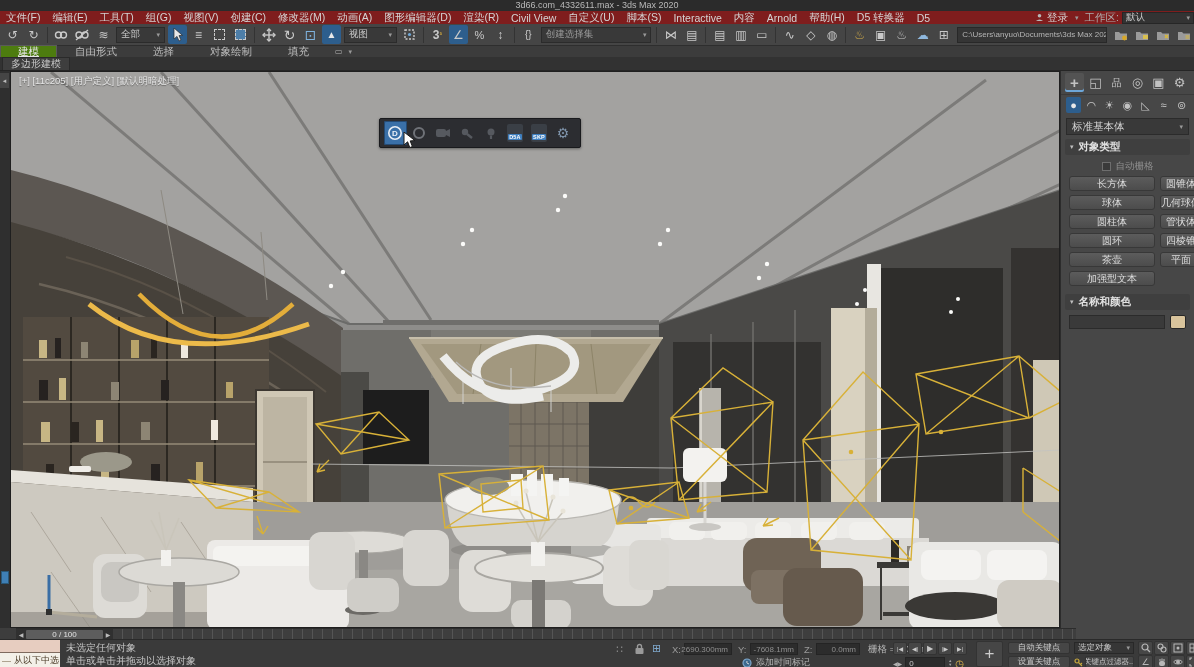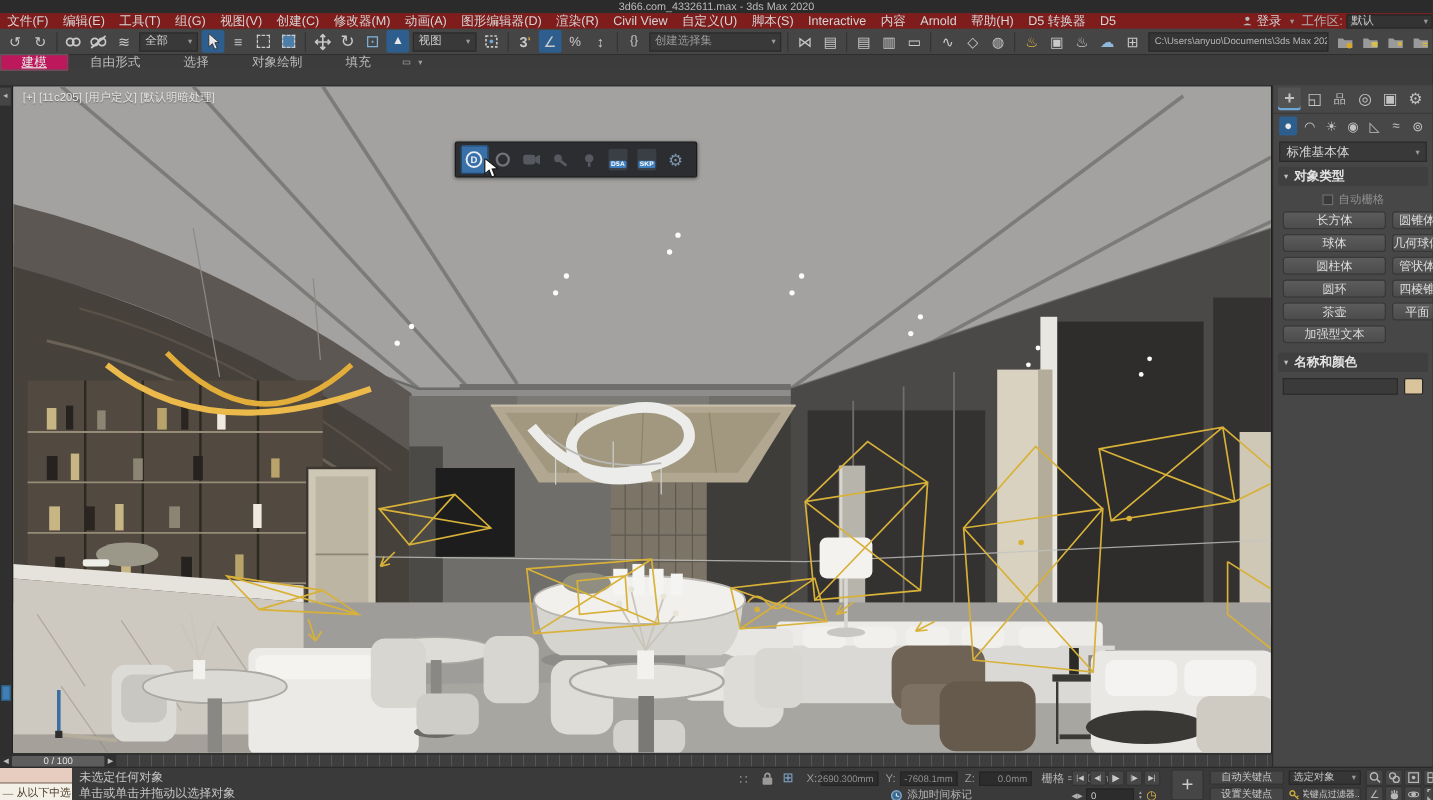--- a/index.html
+++ b/index.html
@@ -33,21 +33,21 @@
   .tdd{background:#393939;border:1px solid #2b2b2b;height:16px;display:flex;align-items:center;
        padding:0 4px;font-size:9.5px;color:#cccccc;margin:0 2px;white-space:nowrap;}
   .dashbox{width:11px;height:11px;border:1px dashed #c9c9c9;}
   .ticon{stroke:#c9c9c9;fill:none;stroke-width:1.4;}
   .pathfield{background:#353535;border:1px solid #282828;height:16px;font-size:8px;color:#b5b5b5;
              display:flex;align-items:center;padding:0 4px;width:160px;margin:0 3px;white-space:nowrap;overflow:hidden;}
 
   
   #ribbon-tabs{left:0;top:46px;width:1194px;height:11px;background:#3c3c3c;font-size:10.5px;}
   .rtab{padding:0 18px;color:#bdbdbd;}
-  .rtab.active{color:#e4e4e4;background:#be185d;box-shadow:inset 0 0 0 1px #5a5a5a;text-decoration:underline;}
+  .rtab.active{color:#e4e4e4;background:#4d7c0f;box-shadow:inset 0 0 0 1px #5a5a5a;text-decoration:underline;}
   #ribbon-strip{left:0;top:57px;width:1194px;height:14px;background:#323232;border-bottom:1px solid #252525;}
   .subtab{background:#3e3e3e;height:13px;display:flex;align-items:center;padding:0 8px;
           font-size:10px;color:#c8c8c8;margin-left:2px;border:1px solid #2a2a2a;border-bottom:none;}
 
   
   #vp-strip{left:0;top:71px;width:10px;height:557px;background:#2f2f2f;}
   #viewport{left:10px;top:71px;width:1050px;height:557px;background:#8e8d8b;overflow:hidden;border:1px solid #1f1f1f;}
   #vp-label{left:8px;top:3px;font-size:9.5px;color:#e6e6e6;text-shadow:0 1px 1px rgba(0,0,0,.4);z-index:5;}
 
   
@@ -80,21 +80,21 @@
   .chklbl{font-size:9.5px;color:#8f8f8f;}
   .obj-grid{display:grid;grid-template-columns:1fr 1fr;gap:4px 5px;}
   .obj-btn{height:15px;background:linear-gradient(#5c5c5c,#4c4c4c);border:1px solid #383838;border-radius:3px;
            font-size:10px;color:#dddddd;display:flex;align-items:center;justify-content:center;white-space:nowrap;}
   .obj-btn.wide{grid-column:1 / 2;width:86px;}
   .namerow{display:flex;align-items:center;gap:5px;padding:5px 8px;}
   .namefield{flex:1;height:14px;background:#3a3a3a;border:1px solid #2b2b2b;}
   #swatch{width:16px;height:14px;border:1px solid #272727;border-radius:2px;}
 
   
-  #trackbar{left:0;top:628px;width:1060px;height:11px;background:#383838;border-top:1px solid #2c2c2c;display:flex;}
+  #trackbar{left:16px;top:628px;width:1060px;height:11px;background:#383838;border-top:1px solid #2c2c2c;display:flex;}
   #tslider{width:97px;height:10px;background:#303030;display:flex;align-items:center;}
   .tsl-arr{width:10px;font-size:6px;color:#bbb;text-align:center;}
   #tslider .pill{flex:1;height:9px;background:#5d5d5d;border-radius:1px;color:#e2e2e2;font-size:8px;
                  display:flex;align-items:center;justify-content:center;}
   #ruler{flex:1;height:10px;background:repeating-linear-gradient(90deg,#3e3e3e 0 9px,#555 9px 10px);}
 
   
   #statusbar{left:0;top:639px;width:1194px;height:28px;background:#3a3a3a;border-top:1px solid #2a2a2a;font-size:10px;}
   #listener{left:0;top:0;width:60px;height:28px;}
   #macro{height:13px;background:#e7cdc0;border-bottom:1px solid #7e6a5e;}
@@ -281,20 +281,23 @@
   <div id="ribbon-tabs" class="abs flex">
     <span class="rtab active">建模</span>
     <span class="rtab">自由形式</span>
     <span class="rtab">选择</span>
     <span class="rtab">对象绘制</span>
     <span class="rtab">填充</span>
     <span class="flex" style="gap:2px;margin-left:8px;">
       <span style="font-size:8px;color:#b5b5b5;">▭</span>
       <span class="caret">▾</span>
       </span>
+  </div>
+  <div id="ribbon-strip" class="abs flex">
+    <span class="subtab">多边形建模</span>
   </div>
 
   <div id="vp-strip" class="abs">
     <div class="abs" style="left:0;top:2px;width:9px;height:15px;background:#454545;color:#bbb;font-size:7px;text-align:center;line-height:15px;">◂</div>
     <div class="abs" style="left:1px;top:500px;width:8px;height:13px;background:#3f7fb5;border:1px solid #2a5878;"></div>
   </div>
 
   <div id="viewport" class="abs">
     <div id="vp-label" class="abs">[+] [11c205] [用户定义] [默认明暗处理]</div>
 

